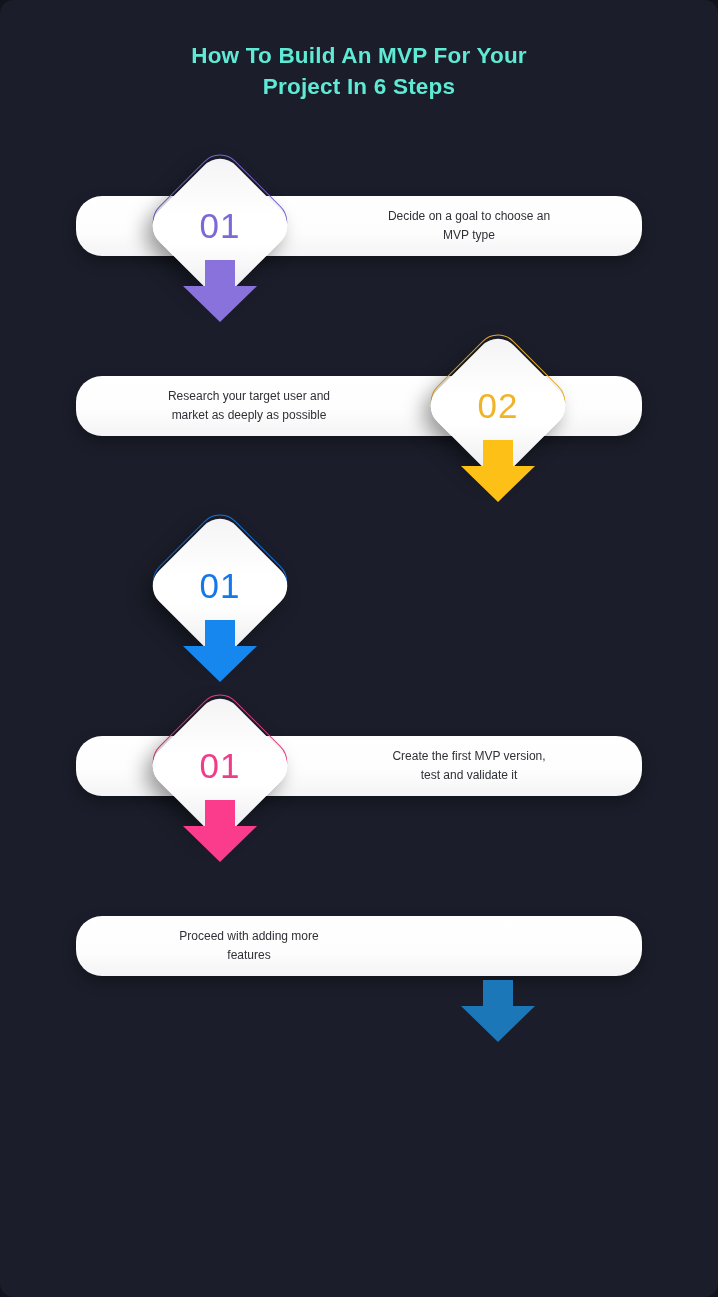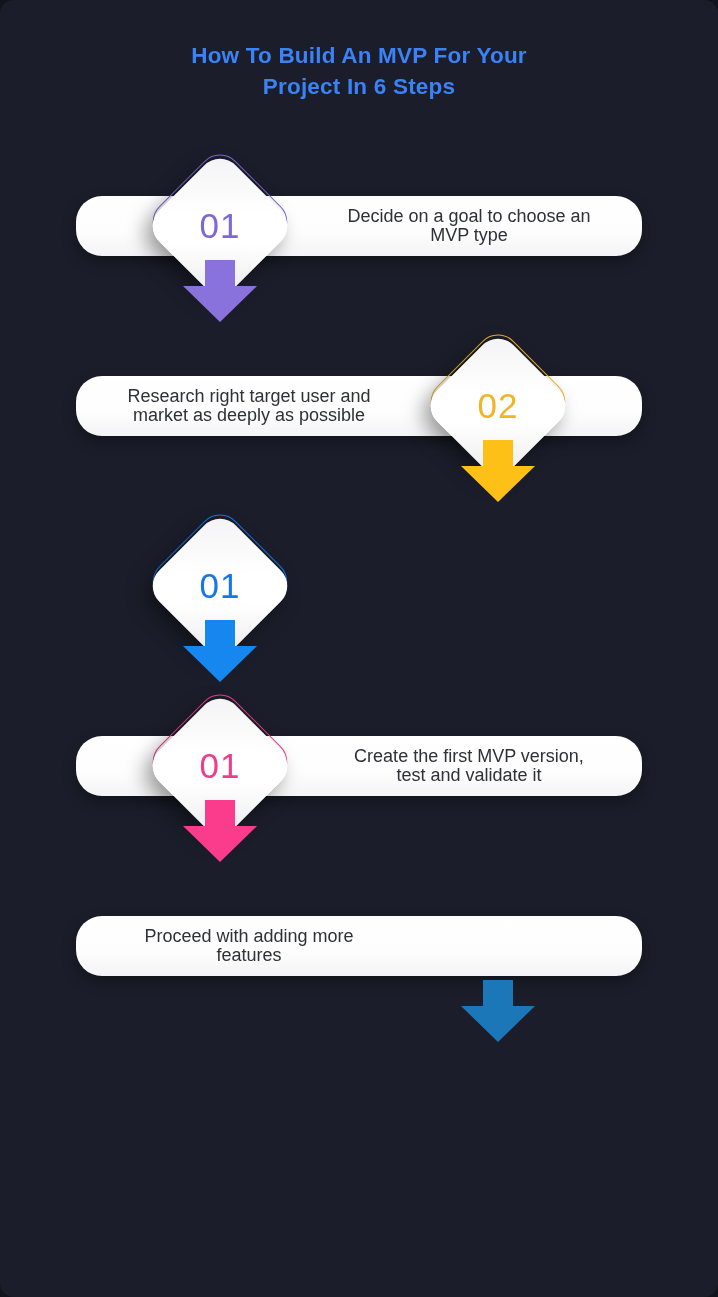--- a/index.html
+++ b/index.html
@@ -24,21 +24,21 @@
     overflow: hidden;
   }
 
   
   .title {
     position: absolute;
     top: 40px;
     left: 0;
     width: 718px;
     text-align: center;
-    color: #3b82f6;
+    color: #5eead4;
     font-size: 22.5px;
     font-weight: bold;
     line-height: 31px;
     letter-spacing: 0.2px;
     white-space: pre-line;
   }
 
   
   .steps {
     position: absolute;
@@ -67,21 +67,21 @@
   .bar-text {
     position: absolute;
     top: 0;
     height: 60px;
     width: 330px;
     display: flex;
     align-items: center;
     justify-content: center;
     text-align: center;
     color: #2f3136;
-    font-size: 18px;
+    font-size: 12px;
     line-height: 19px;
     white-space: pre-line;
     padding: 0 8px;
   }
   .step.left .bar-text  { right: 8px; }
   .step.right .bar-text { left: 8px; }
 
   
   .diamond-wrap {
     position: absolute;
@@ -182,21 +182,21 @@
     </div>
     <div class="arrow" style="color: rgb(138, 114, 221);">
       <svg viewBox="0 0 74 62" xmlns="http://www.w3.org/2000/svg" aria-hidden="true">
         <path d="M22 0 H52 V26 H74 L37 62 L0 26 H22 Z" fill="currentColor"></path>
       </svg>
     </div>
   </div>
 
   <div class="step right" style="--accent: #f0b429;">
     <div class="bar">
-      <div class="bar-text">Research right target user and
+      <div class="bar-text">Research your target user and
 market as deeply as possible</div>
     </div>
     <div class="diamond-wrap">
       <div class="diamond-dots"></div>
       <div class="diamond-outline"></div>
       <div class="diamond"></div>
       <div class="diamond-num">02</div>
     </div>
     <div class="arrow" style="color: rgb(253, 192, 22);">
       <svg viewBox="0 0 74 62" xmlns="http://www.w3.org/2000/svg" aria-hidden="true">

